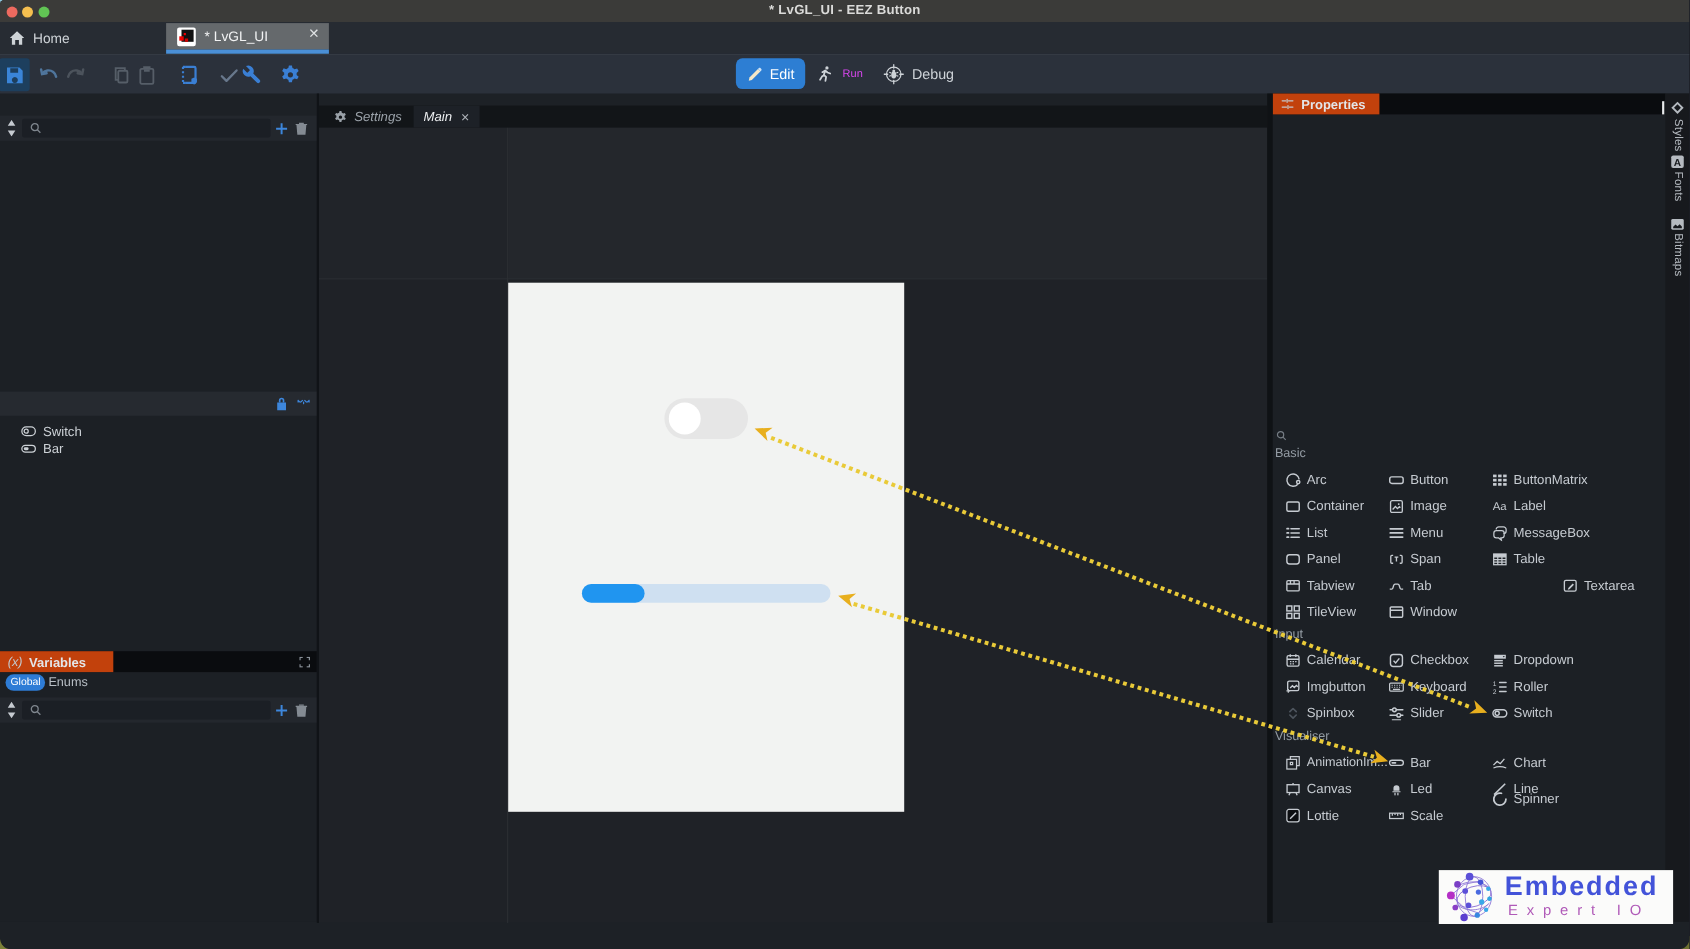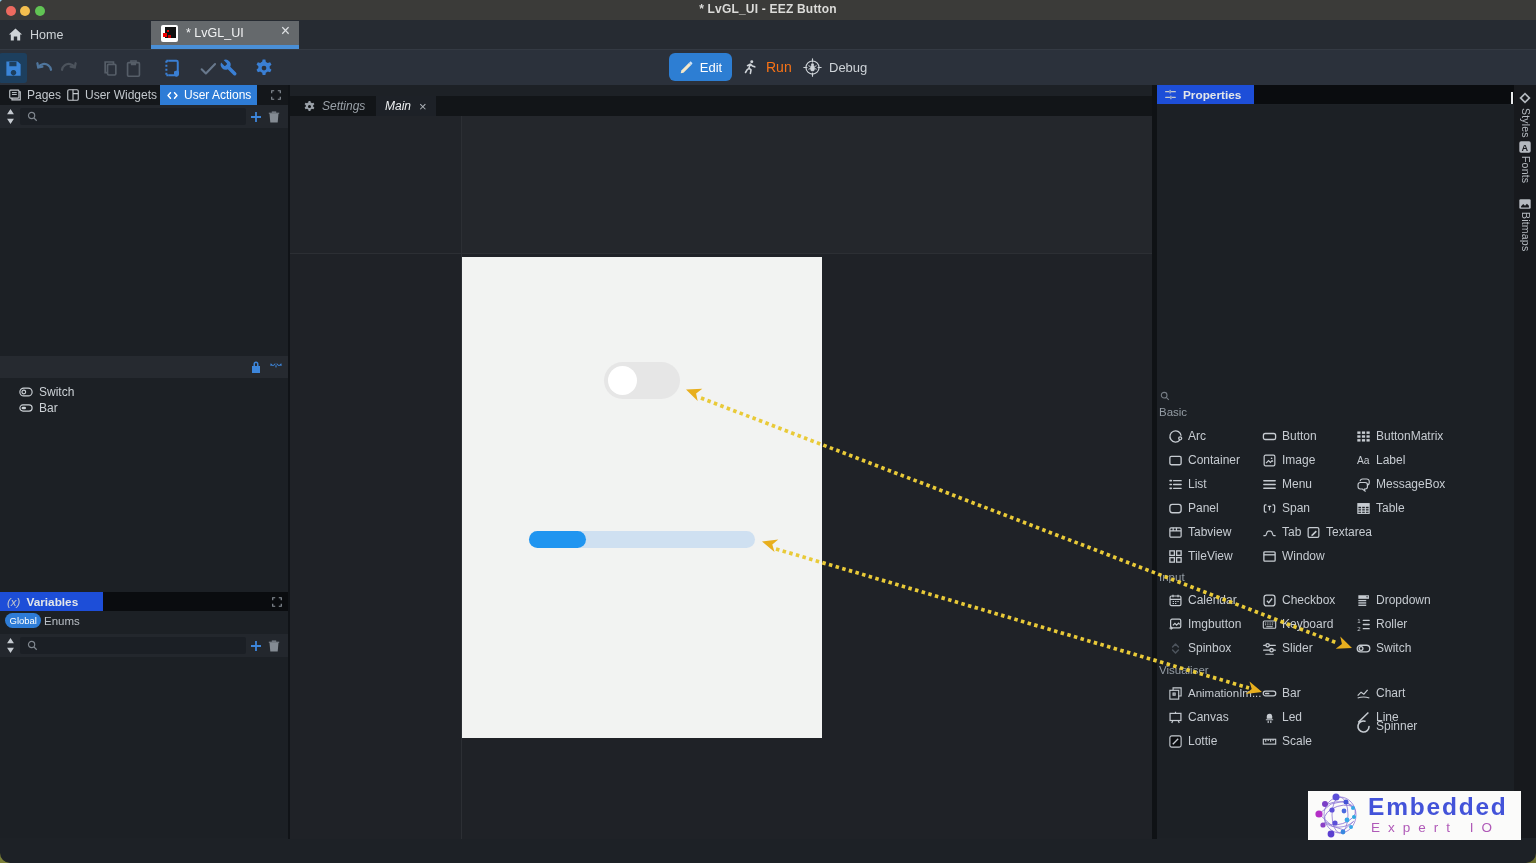--- a/index.html
+++ b/index.html
@@ -28,26 +28,26 @@
   .eezicon .r2 { position:absolute; left:7px; top:10px; width:3px; height:3px; background:#c00; }
   .eezicon .r3 { position:absolute; left:6px; top:5px; width:2px; height:2px; background:#e00; }
   .proj-tab .t { color:#f2f3f4; font-size:12.5px; margin-left:8px; }
   .proj-tab .x { color:#dfe2e4; font-size:16px; position:absolute; right:9px; top:1px; }
   
   .toolbar { position:absolute; left:0; top:49px; width:1536px; height:36px; background:#2b313b; border-top:1px solid #343a43; }
   .tbtn { position:absolute; top:3px; width:28px; height:30px; display:flex; align-items:center; justify-content:center; }
   .editbtn { position:absolute; left:669px; top:53px; width:63px; height:28px; background:#2d7ed3; border-radius:6px;
              display:flex; align-items:center; justify-content:center; gap:6px; color:#fff; font-size:13px; }
   .runbtn  { position:absolute; left:742px; top:53px; height:28px; display:flex; align-items:center; gap:7px;
-             color:#f97316; font-size:14px; }
+             color:#d946ef; font-size:10px; }
   .dbgbtn  { position:absolute; left:803px; top:53px; height:28px; display:flex; align-items:center; gap:7px;
              color:#ced3d8; font-size:13px; }
   
   .phead { position:absolute; height:19px; background:#0a0c0f; }
-  .ptab  { position:absolute; left:0; top:0; height:19px; background:#1d4ed8; display:flex; align-items:center; white-space:nowrap;
+  .ptab  { position:absolute; left:0; top:0; height:19px; background:#c2410c; display:flex; align-items:center; white-space:nowrap;
            gap:6px; padding-left:7px; color:#e3e6e9; font-size:11.8px; font-weight:bold; }
   .expand { position:absolute; top:5px; width:10px; height:10px; }
   .srow { position:absolute; background:#23272d; }
   .sinput { position:absolute; background:#1b1f25; border-radius:2px; }
   
   .lefttabs { position:absolute; left:0; top:85px; width:288px; height:20px; background:#14171b; }
   .ltab { position:absolute; top:0; height:20px; display:flex; align-items:center; gap:5px; color:#c3c8cd; font-size:12px; }
   .ltab.active { background:#2e7cd6; color:#fff; padding:0 6px; }
   .leftbody { position:absolute; left:0; top:105px; width:288px; height:733px; background:#1c2025; }
   .treeitem { position:absolute; display:flex; align-items:center; gap:6px; color:#ccd1d6; font-size:12px; }
@@ -201,46 +201,20 @@
         <circle cx="9" cy="9" r="6.2"></circle>
         <path d="M9 .8v3M9 14.2v3M.8 9h3M14.2 9h3" stroke-linecap="round"></path>
         <ellipse cx="9" cy="9.6" rx="2.2" ry="3" fill="#ced3d8" stroke="none"></ellipse>
         <circle cx="9" cy="6.2" r="1.3" fill="#ced3d8" stroke="none"></circle>
         <path d="M6.8 8l-1.7-.7M6.8 10l-1.7.7M11.2 8l1.7-.7M11.2 10l1.7.7" stroke-width=".9"></path>
       </svg>
     <span>Debug</span>
   </div>
 
   <div class="leftbody"></div>
-  <div class="lefttabs">
-    <div class="ltab" style="left:8px">
-      <svg width="14" height="14" viewBox="0 0 16 16" fill="none" stroke="#c3c8cd" stroke-width="1.3">
-          <rect x="2" y="2.5" width="10.5" height="9" rx="1"></rect>
-          <path d="M4.5 11.5v2H14v-9h-1.5"></path>
-          <path d="M4.5 5.2h5.5M4.5 7.4h5.5" stroke-width="1.1"></path>
-        </svg>
-      Pages
-    </div>
-    <div class="ltab" style="left:66px">
-      <svg width="14" height="14" viewBox="0 0 16 16" fill="none" stroke="#c3c8cd" stroke-width="1.3">
-          <rect x="2" y="2" width="12" height="12" rx="1.5"></rect>
-          <path d="M8 2v12M8 6.5h6"></path>
-        </svg>
-      User Widgets
-    </div>
-    <div class="ltab active" style="left:160px">
-      <svg width="13" height="13" viewBox="0 0 16 16" fill="none" stroke="#fff" stroke-width="1.8" stroke-linecap="round" stroke-linejoin="round">
-          <path d="M5.5 4.5 2.5 8l3 3.5M10.5 4.5l3 3.5-3 3.5"></path>
-        </svg>
-      User Actions
-    </div>
-    <svg class="abs" style="left:271px;top:5px" width="10" height="10" viewBox="0 0 14 14" fill="none" stroke="#8a9199" stroke-width="1.6">
-        <path d="M1 4.5V1h3.5M9.5 1H13v3.5M13 9.5V13H9.5M4.5 13H1V9.5"></path>
-      </svg>
-  </div>
   <div class="srow" style="left:0;top:105px;width:288px;height:23px">
     <svg class="abs" style="left:5px;top:4px" width="11" height="15" viewBox="0 0 10 14" fill="#c6cbd1">
         <path d="M5 0l3.2 5H1.8zM5 14 1.8 9h6.4z"></path>
       </svg>
     <div class="sinput" style="left:20px;top:3px;width:226px;height:17px"></div>
     <svg class="abs" style="left:27px;top:6px" width="11" height="11" viewBox="0 0 12 12" fill="none" stroke="#7f868e" stroke-width="1.3">
         <circle cx="5" cy="5" r="3.4"></circle>
         <path d="M7.6 7.6 10.6 10.6"></path>
       </svg>
     <svg class="abs" style="left:250px;top:6px" width="12" height="12" viewBox="0 0 12 12" stroke="#3d86db" stroke-width="1.8">
@@ -398,21 +372,21 @@
         <path d="M2 5.6h12M2 8.2h12M2 10.8h12M6 5.6v7.6M10 5.6v7.6"></path>
         <rect x="2" y="2.8" width="12" height="2.8" fill="#c6cbd1" stroke="none"></rect>
       </svg>Table</div>
   <div class="pitem" style="left:1168px;top:524px"><svg width="15" height="15" viewBox="0 0 16 16" fill="none" stroke="#c6cbd1" stroke-width="1.3">
         <rect x="2" y="3" width="12" height="10" rx="1.2"></rect>
         <path d="M2 6.3h12M5.5 3v3.3M9 3v3.3"></path>
       </svg>Tabview</div>
   <div class="pitem" style="left:1262px;top:524px"><svg width="15" height="15" viewBox="0 0 16 16" fill="none" stroke="#c6cbd1" stroke-width="1.3">
         <path d="M1.5 11.3h2.1c1.6 0 .9-4.8 3.1-4.8h2.6c2.2 0 1.5 4.8 3.1 4.8h2.1"></path>
       </svg>Tab</div>
-  <div class="pitem" style="left:1306px;top:524px"><svg width="15" height="15" viewBox="0 0 16 16" fill="none" stroke="#c6cbd1" stroke-width="1.3">
+  <div class="pitem" style="left:1420px;top:524px"><svg width="15" height="15" viewBox="0 0 16 16" fill="none" stroke="#c6cbd1" stroke-width="1.3">
         <rect x="2.3" y="2.8" width="11.4" height="10.4" rx="1.5"></rect>
         <path d="M6.1 10.2l4.3-4.3 1.2 1.2-4.3 4.3-1.7.5z" fill="#c6cbd1" stroke="none"></path>
       </svg>Textarea</div>
   <div class="pitem" style="left:1168px;top:548px"><svg width="15" height="15" viewBox="0 0 16 16" fill="none" stroke="#c6cbd1" stroke-width="1.4">
         <rect x="2" y="2" width="4.8" height="4.8"></rect>
         <rect x="9.2" y="2" width="4.8" height="4.8"></rect>
         <rect x="2" y="9.2" width="4.8" height="4.8"></rect>
         <rect x="9.2" y="9.2" width="4.8" height="4.8"></rect>
       </svg>TileView</div>
   <div class="pitem" style="left:1262px;top:548px"><svg width="15" height="15" viewBox="0 0 16 16" fill="none" stroke="#c6cbd1" stroke-width="1.4">

